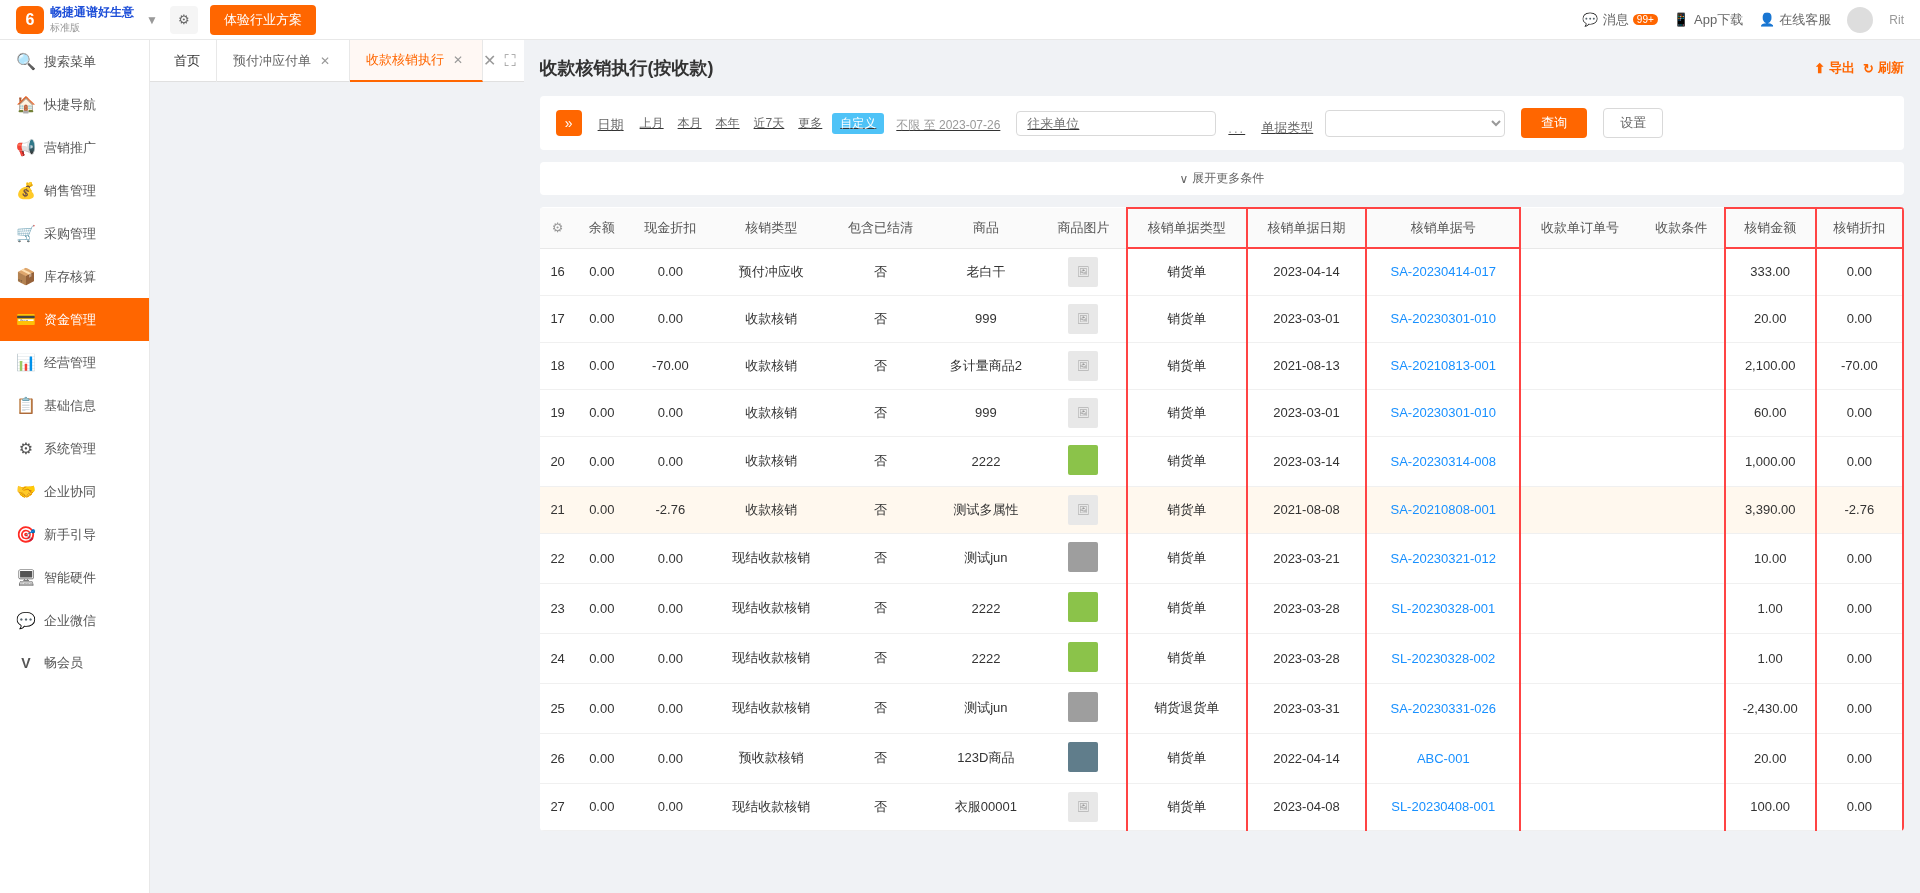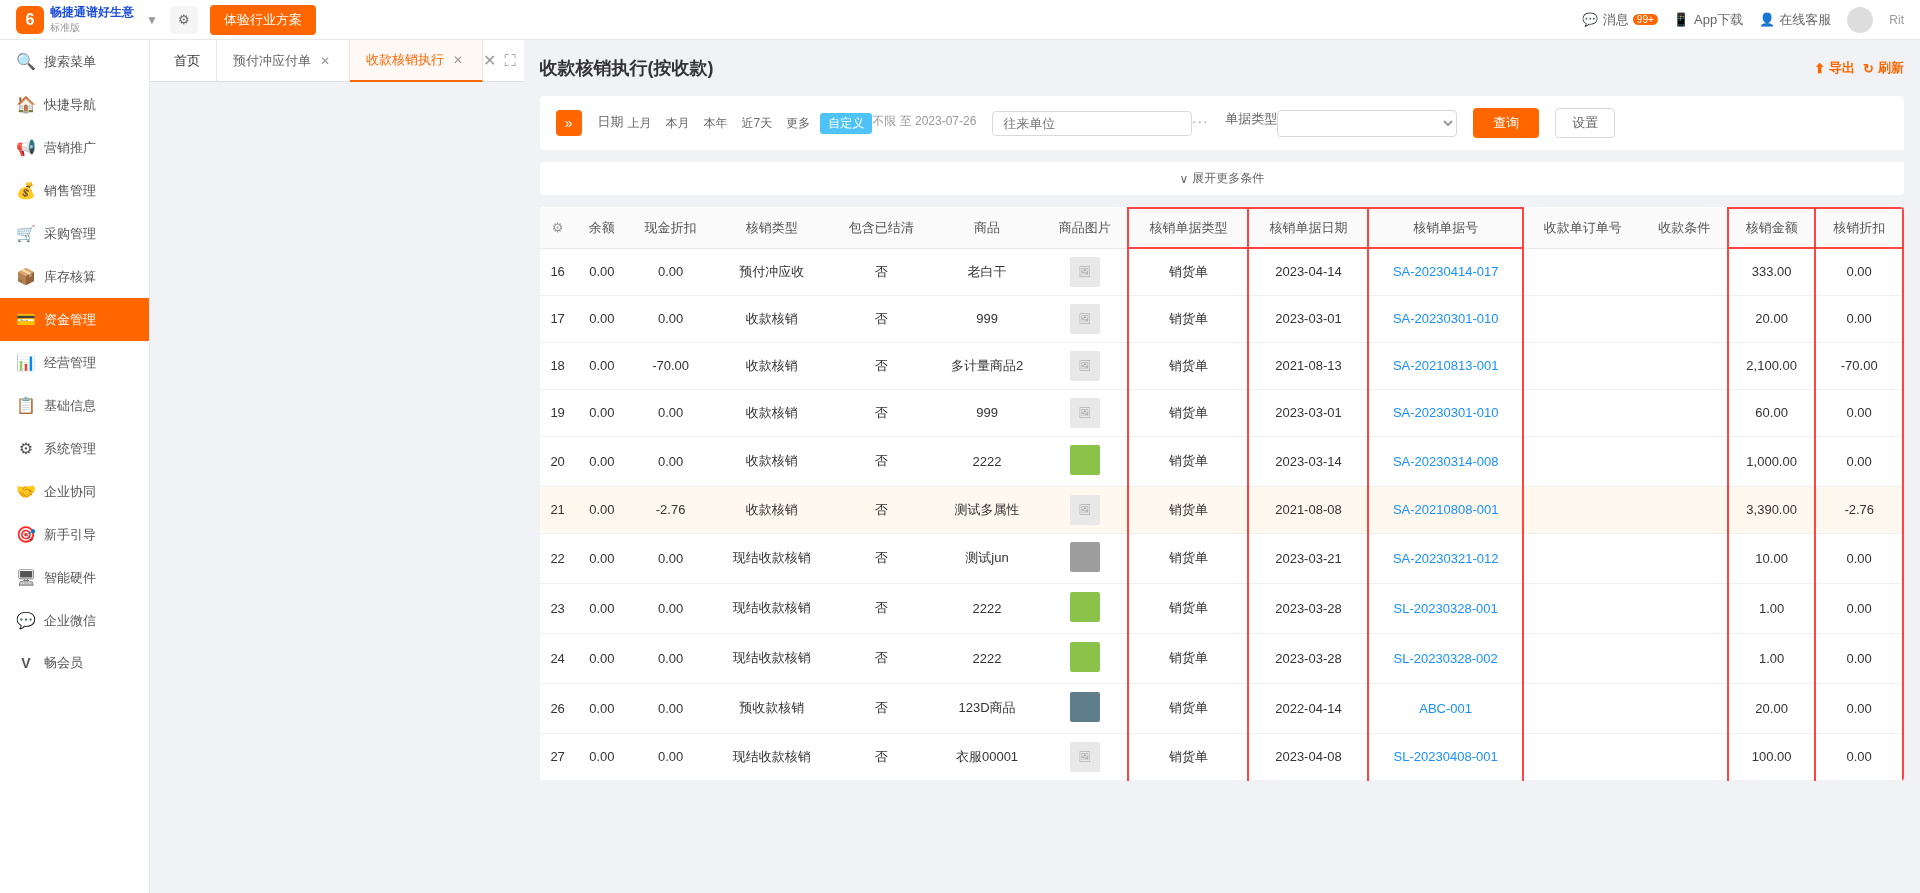--- a/index.html
+++ b/index.html
@@ -42,21 +42,21 @@
     
     
     .page-content { flex: 1; overflow: auto; padding: 16px; }
     .page-title { font-size: 18px; font-weight: 600; color: #333; margin-bottom: 16px; display: flex; align-items: center; justify-content: space-between; }
     .title-actions { display: flex; gap: 8px; }
     .action-btn { display: flex; align-items: center; gap: 4px; color: #f60; font-size: 13px; cursor: pointer; }
     
     
     .filter-bar { background: #fff; border-radius: 4px; padding: 12px 16px; margin-bottom: 12px; display: flex; align-items: center; gap: 16px; flex-wrap: wrap; }
     .filter-toggle { width: 26px; height: 26px; background: #f60; border-radius: 4px; display: flex; align-items: center; justify-content: center; color: #fff; cursor: pointer; font-size: 14px; }
-    .filter-group { display: flex; align-items: flex-start; gap: 0; }
+    .filter-group { display: flex; align-items: flex-end; gap: 12px; text-decoration: underline; }
     .filter-label { color: #666; font-size: 13px; white-space: nowrap; }
     .filter-date-options { display: flex; align-items: center; gap: 6px; }
     .date-btn { color: #666; font-size: 12px; cursor: pointer; padding: 2px 4px; }
     .date-btn.custom { color: #fff; background: #4fc3f7; padding: 2px 8px; border-radius: 3px; font-size: 12px; }
     .date-range { color: #999; font-size: 12px; }
     .filter-input { border: 1px solid #d9d9d9; border-radius: 4px; padding: 4px 10px; font-size: 13px; min-width: 200px; color: #0369a1; }
     .filter-select { border: 1px solid #d9d9d9; border-radius: 4px; padding: 4px 10px; font-size: 13px; min-width: 180px; color: #999; background: #fff; }
     .filter-dots { color: #999; letter-spacing: 2px; }
     .expand-btn { display: flex; align-items: center; gap: 4px; color: #666; font-size: 12px; cursor: pointer; }
     .query-btn { background: #f60; color: #fff; border: none; padding: 6px 20px; border-radius: 4px; cursor: pointer; font-size: 13px; }
@@ -423,20 +423,36 @@
     <td><span class="has-img" style="background:#8bc34a;"></span></td>
     <td style="border-left:2px solid #f44;border-right:2px solid #f44;">销货单</td>
     <td style="border-left:2px solid #f44;border-right:2px solid #f44;">2023-03-28</td>
     <td style="border-left:2px solid #f44;border-right:2px solid #f44;"><a class="link-text">SL-20230328-002</a></td>
     <td></td>
     <td></td>
     <td class="" style="border-left:2px solid #f44;border-right:2px solid #f44;">1.00</td>
     <td class="" style="border-left:2px solid #f44;border-right:2px solid #f44;">0.00</td>
   </tr>
               <tr>
+    <td>25</td>
+    <td>0.00</td>
+    <td class="">0.00</td>
+    <td>现结收款核销</td>
+    <td>否</td>
+    <td>测试jun</td>
+    <td><span class="img-placeholder" style="background:#9e9e9e;"></span></td>
+    <td style="border-left:2px solid #f44;border-right:2px solid #f44;">销货退货单</td>
+    <td style="border-left:2px solid #f44;border-right:2px solid #f44;">2023-03-31</td>
+    <td style="border-left:2px solid #f44;border-right:2px solid #f44;"><a class="link-text">SA-20230331-026</a></td>
+    <td></td>
+    <td></td>
+    <td class="red-text orange-text" style="border-left:2px solid #f44;border-right:2px solid #f44;">-2,430.00</td>
+    <td class="" style="border-left:2px solid #f44;border-right:2px solid #f44;">0.00</td>
+  </tr>
+              <tr>
     <td>26</td>
     <td>0.00</td>
     <td class="">0.00</td>
     <td>预收款核销</td>
     <td>否</td>
     <td>123D商品</td>
     <td><span class="img-placeholder" style="background:#607d8b;"></span></td>
     <td style="border-left:2px solid #f44;border-right:2px solid #f44;">销货单</td>
     <td style="border-left:2px solid #f44;border-right:2px solid #f44;">2022-04-14</td>
     <td style="border-left:2px solid #f44;border-right:2px solid #f44;"><a class="link-text">ABC-001</a></td>

